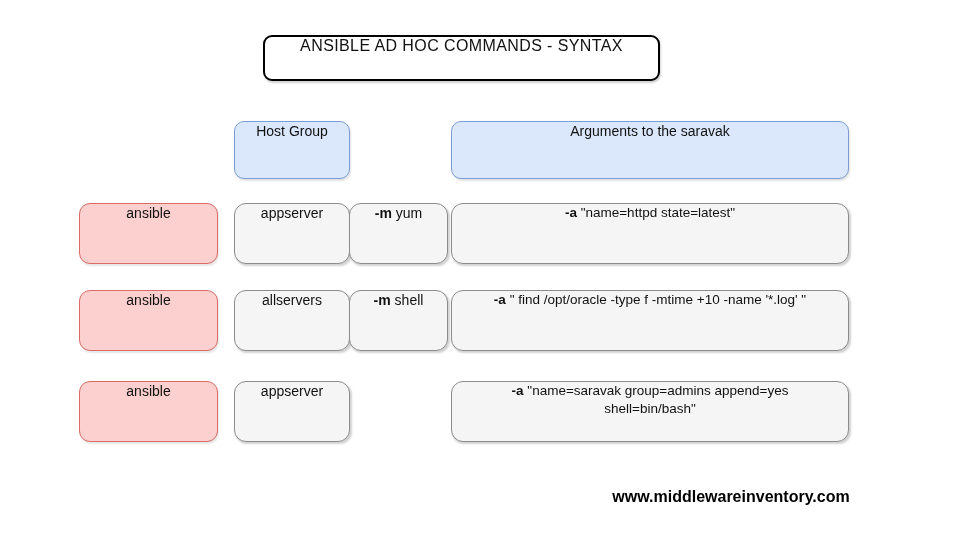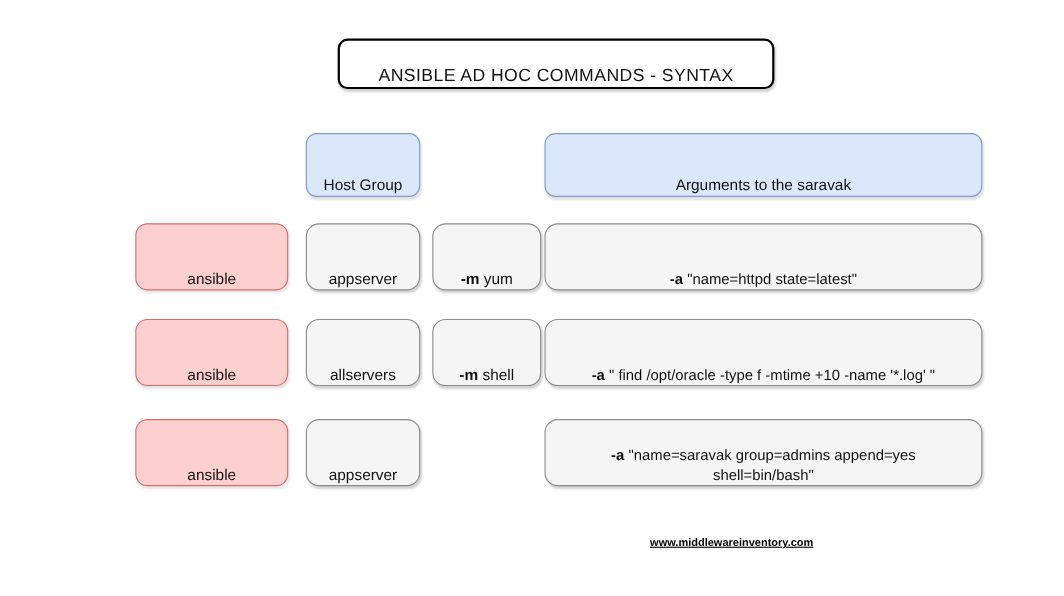--- a/index.html
+++ b/index.html
@@ -12,26 +12,25 @@
     position: relative;
     width: 967px;
     height: 542px;
     background: #ffffff;
     overflow: hidden;
     color: #111111;
   }
   .box {
     position: absolute;
     display: flex;
-    align-items: flex-end;
+    align-items: flex-start;
     justify-content: center;
     box-sizing: border-box;
     font-size: 14px;
     color: #111111;
-    margin-left: 44px;
   }
   .title-box {
     left: 263px;
     top: 35px;
     width: 397px;
     height: 46px;
     border: 2px solid #000000;
     border-radius: 9px;
     background: #ffffff;
     font-size: 16px;
@@ -51,41 +50,41 @@
     box-shadow: 1px 2px 2px rgba(0,0,0,0.10);
   }
   .gray {
     background: var(--gray-fill, #f5f5f5);
     border: 1px solid var(--gray-border, #8c8c8c);
     border-radius: 12px;
     box-shadow: 1.5px 2px 2px rgba(0,0,0,0.18);
   }
   
   .c-cmd  { left: 79px;  width: 139px; }
-  .c-host { left: 234px; width: 104px; }
+  .c-host { left: 234px; width: 116px; }
   .c-mod  { left: 349px; width: 99px;  }
   .c-args { left: 451px; width: 398px; }
   
   .r-hdr { top: 121px; height: 58px; }
   .r1 { top: 203px; height: 61px; }
   .r2 { top: 290px; height: 61px; }
   .r3 { top: 381px; height: 61px; }
   .txt { text-align: center; line-height: 1.35; }
   .args-txt { font-size: 13.5px; padding: 0 8px; }
   .r3.c-args .args-txt { padding: 0 34px; }
   .flag { font-weight: bold; }
   .footer {
     position: absolute;
     left: 591px;
     top: 488px;
     width: 280px;
-    font-size: 10px;
+    text-align: center;
+    font-size: 16px;
     font-weight: bold;
     color: #000000;
-    text-decoration: underline;
   }
 </style>
 </head>
 <body>
 
 <div class="canvas">
 
   <div class="box title-box">
     <span>ANSIBLE AD HOC COMMANDS - SYNTAX</span>
   </div>

